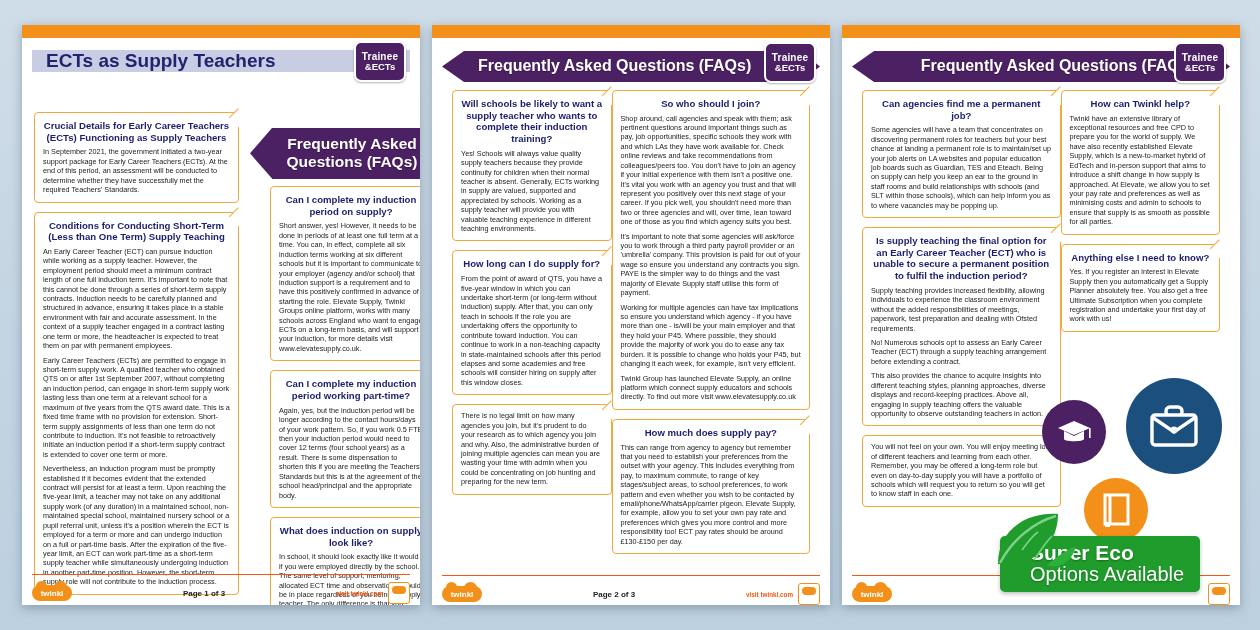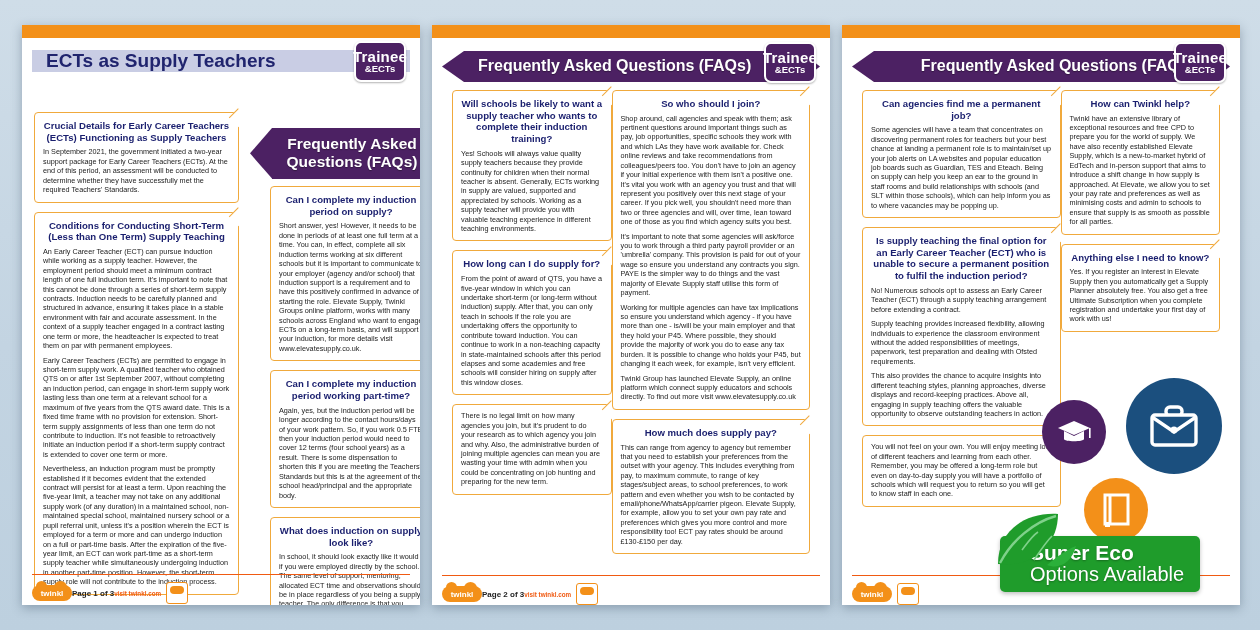--- a/index.html
+++ b/index.html
@@ -25,21 +25,21 @@
   .inner{padding:0 10px;position:relative;height:calc(100% - 13px);}
 
   
   .badge-trainee{
     position:absolute;top:-9px;right:14px;width:48px;height:37px;
     background:#4c2163;border-radius:7px;border:2px solid #ffffff;
     color:#fff;display:flex;flex-direction:column;align-items:center;
     justify-content:center;line-height:1.02;z-index:30;
     box-shadow:0 1px 2px rgba(0,0,0,.3);
   }
-  .badge-trainee .l1{font-size:15px;font-weight:bold;letter-spacing:.2px;}
+  .badge-trainee .l1{font-size:10px;font-weight:bold;letter-spacing:.2px;}
   .badge-trainee .l2{font-size:9.5px;font-weight:bold;}
 
   
   .title-bar{
     margin-top:12px;height:22px;background:#c9cde4;
     display:flex;align-items:center;padding-left:14px;
     color:#20246e;font-size:19px;font-weight:bold;
   }
   
   .faq-banner{
@@ -100,21 +100,21 @@
   .col.narrow{flex:.9;}
 
   
   .p1-left{position:absolute;left:12px;top:62px;width:205px;}
   .p1-right{position:absolute;left:248px;top:136px;width:162px;}
 
   
   .footer{
     position:absolute;left:10px;right:10px;bottom:9px;height:30px;
     border-top:1.6px solid #f05a12;
-    display:flex;align-items:center;justify-content:flex-start;
+    display:flex;align-items:center;justify-content:space-between;
     padding-top:3px;
   }
   .twinkl-logo{
     width:40px;height:16px;background:#f39019;border-radius:9px;
     color:#fff;font-size:8px;font-weight:bold;display:flex;
     align-items:center;justify-content:center;position:relative;
   }
   .twinkl-logo::before{
     content:"";position:absolute;left:4px;top:-4px;width:11px;height:11px;
     background:#f39019;border-radius:50%;
@@ -292,22 +292,22 @@
       </div>
 
       <div class="cols">
         <div class="col wide">
           <div class="card notch">
             <h3>Can agencies find me a permanent job?</h3>
             <p>Some agencies will have a team that concentrates on discovering permanent roles for teachers but your best chance at landing a permanent role is to maintain/set up your job alerts on LA websites and popular education job boards such as Guardian, TES and Eteach. Being on supply can help you keep an ear to the ground in staff rooms and build relationships with schools (and SLT within those schools), which can help inform you as to where vacancies may be popping up.</p>
           </div>
           <div class="card notch">
             <h3>Is supply teaching the final option for an Early Career Teacher (ECT) who is unable to secure a permanent position to fulfil the induction period?</h3>
+            <p>Supply teaching provides increased flexibility, allowing individuals to experience the classroom environment without the added responsibilities of meetings, paperwork, test preparation and dealing with Ofsted requirements.</p>
             <p>No! Numerous schools opt to assess an Early Career Teacher (ECT) through a supply teaching arrangement before extending a contract.</p>
-            <p>Supply teaching provides increased flexibility, allowing individuals to experience the classroom environment without the added responsibilities of meetings, paperwork, test preparation and dealing with Ofsted requirements.</p>
             <p>This also provides the chance to acquire insights into different teaching styles, planning approaches, diverse displays and record-keeping practices. Above all, engaging in supply teaching offers the valuable opportunity to observe outstanding teachers in action.</p>
           </div>
           <div class="card notch">
             <p>You will not feel on your own. You will enjoy meeting lots of different teachers and learning from each other. Remember, you may be offered a long-term role but even on day-to-day supply you will have a portfolio of schools which will request you to return so you will get to know staff in each one.</p>
           </div>
         </div>
 
         <div class="col narrow">
           <div class="card notch">
             <h3>How can Twinkl help?</h3>

